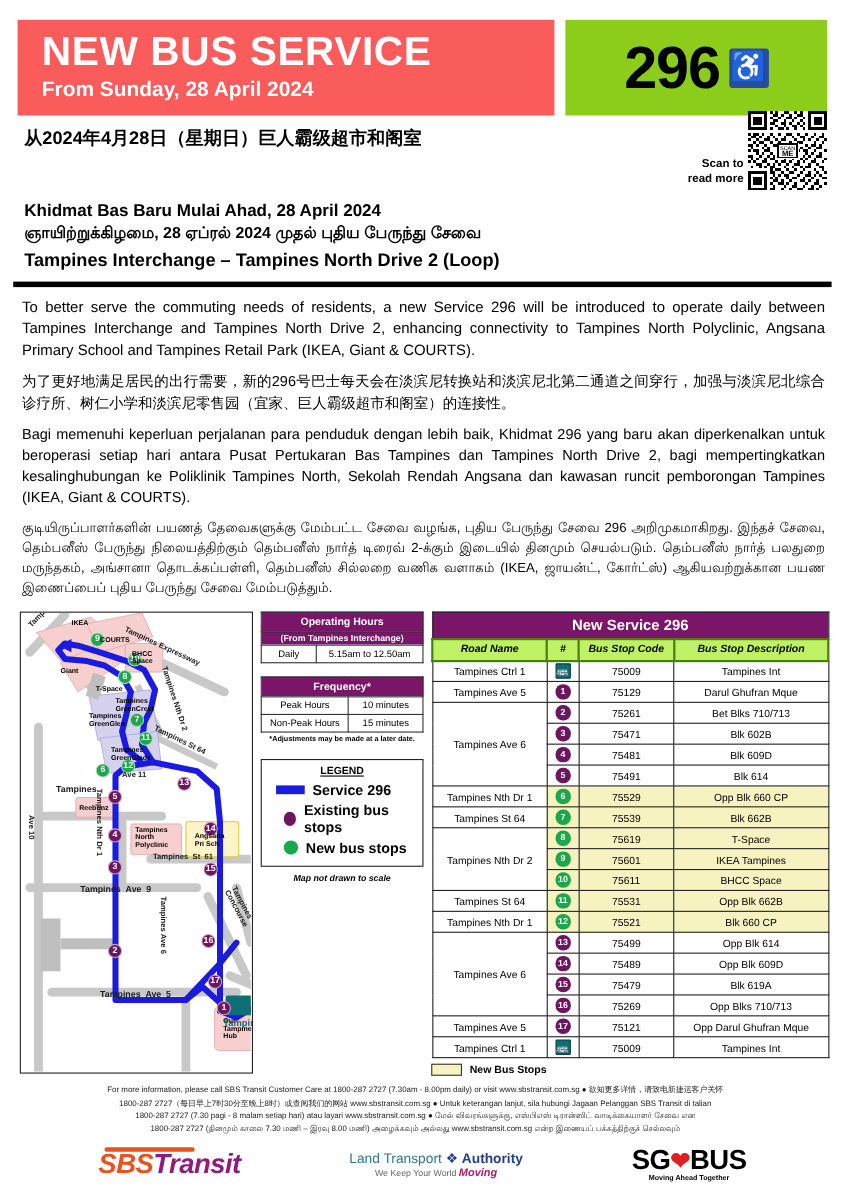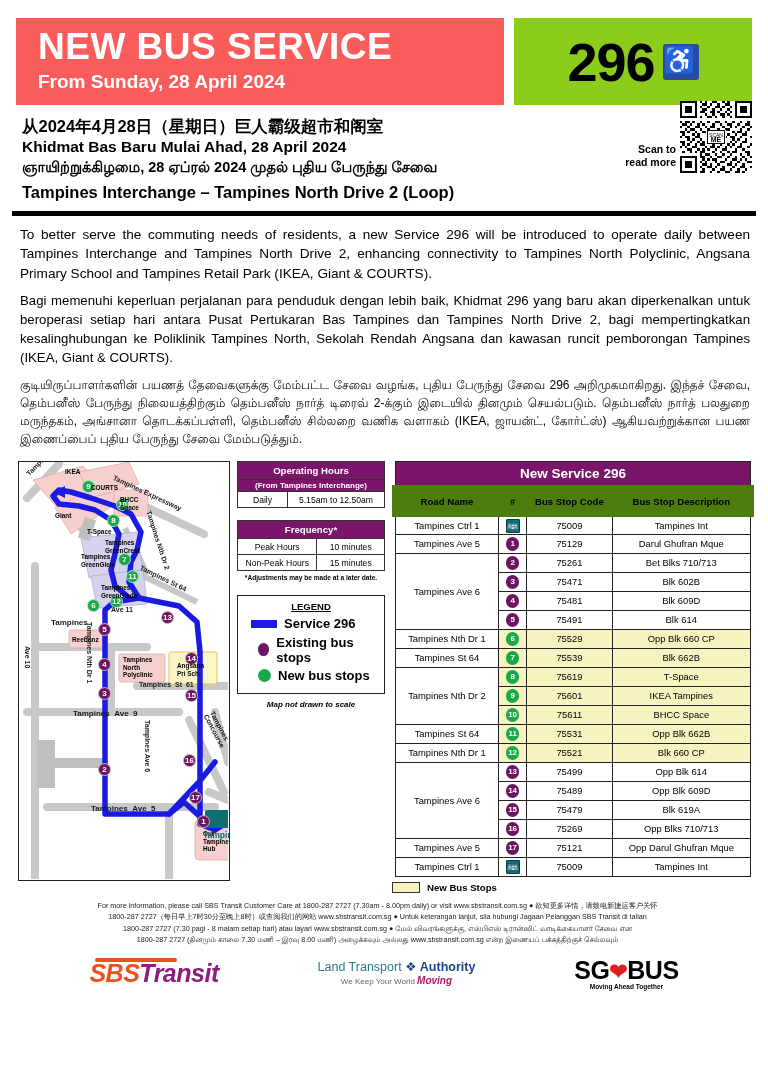--- a/index.html
+++ b/index.html
@@ -29,21 +29,21 @@
     width: 36px; height: 36px; background:#2b4c9b; border-radius: 3px;
     display:flex; align-items:center; justify-content:center; color:#fff; font-size:27px; line-height:1;
   }
 
   
   .ml {
     padding: 10px 16px 0 22px; position: relative;
   }
   .ml-line { font-weight: bold; line-height: 1.34; }
   .ml-zh { font-size: 16.5px; }
-  .ml-ms { font-size: 15.5px; }
+  .ml-ms { font-size: 15.5px; margin-top: 45px; }
   .ml-ta { font-size: 14.5px; }
   .ml-en { font-size: 16.5px; margin-top: 3px; }
 
   .qr-wrap {
     position:absolute; right: 16px; top: -4px; display:flex; align-items:flex-end; gap:4px;
   }
   .qr-label { font-size: 10.5px; font-weight: bold; text-align:right; line-height:1.25; padding-bottom:4px; white-space:nowrap;}
   .qr-box { width: 72px; height: 72px; position: relative; background:#fff; }
   .qr-box svg { display:block; }
 
@@ -105,22 +105,22 @@
   .map-note { text-align:center; font-size: 8px; font-weight:bold; margin-top:6px;font-style:italic; }
 
   
   .stops-col { flex: 1 1 auto; }
   .stops-tbl { width: 100%; border-collapse: collapse; }
   .stops-tbl .title-cell {
     background:#7b1569; color:#fff; font-size: 13.5px; font-weight:bold;
     text-align:center; padding: 4px; border:1px solid #222;
   }
   .stops-tbl th.col {
-    background:#4d7c0f; font-size: 9.6px; font-weight:bold; text-align:center;
-    padding: 3.5px 2px; border:7px solid #4d7c0f; color:#000;
+    background:#bef264; font-size: 9.6px; font-weight:bold; text-align:center;
+    padding: 3.5px 2px; border:2px solid #4d7c0f; color:#000;font-style:italic;
   }
   .stops-tbl td {
     border:1px solid #222; font-size: 9.4px; text-align:center; padding: 2.6px 2px;
     background:#fff; height: 19px;
   }
   .stops-tbl td.newstop { background:#f7f3c0; }
   .stops-tbl td.road { font-size: 9.4px; }
   .cell-num { width: 26px; padding: 1px !important; }
   .numdot {
     width: 13.5px; height: 13.5px; border-radius: 50%; display:inline-flex;
@@ -412,20 +412,21 @@
           <text x="14.5" y="16.6" font-size="2.8" text-anchor="middle" fill="#000" font-family="sans-serif" font-weight="bold">ME</text>
         </svg>
       </div>
     </div>
   </div>
 
   <div class="rule-black"></div>
 
   <div class="body-txt">
     <p class="para p-en">To better serve the commuting needs of residents, a new Service 296 will be introduced to operate daily between Tampines Interchange and Tampines North Drive 2, enhancing connectivity to Tampines North Polyclinic, Angsana Primary School and Tampines Retail Park (IKEA, Giant &amp; COURTS).</p>
+    <p class="para p-zh">为了更好地满足居民的出行需要，新的296号巴士每天会在淡滨尼转换站和淡滨尼北第二通道之间穿行，加强与淡滨尼北综合诊疗所、树仁小学和淡滨尼零售园（宜家、巨人霸级超市和阁室）的连接性。</p>
     <p class="para p-ms">Bagi memenuhi keperluan perjalanan para penduduk dengan lebih baik, Khidmat 296 yang baru akan diperkenalkan untuk beroperasi setiap hari antara Pusat Pertukaran Bas Tampines dan Tampines North Drive 2, bagi mempertingkatkan kesalinghubungan ke Poliklinik Tampines North, Sekolah Rendah Angsana dan kawasan runcit pemborongan Tampines (IKEA, Giant &amp; COURTS).</p>
     <p class="para p-ta">குடியிருப்பாளர்களின் பயணத் தேவைகளுக்கு மேம்பட்ட சேவை வழங்க, புதிய பேருந்து சேவை 296 அறிமுகமாகிறது. இந்தச் சேவை, தெம்பனீஸ் பேருந்து நிலையத்திற்கும் தெம்பனீஸ் நார்த் டிரைவ் 2-க்கும் இடையில் தினமும் செயல்படும். தெம்பனீஸ் நார்த் பலதுறை மருந்தகம், அங்சானா தொடக்கப்பள்ளி, தெம்பனீஸ் சில்லறை வணிக வளாகம் (IKEA, ஜாயன்ட், கோர்ட்ஸ்) ஆகியவற்றுக்கான பயண இணைப்பைப் புதிய பேருந்து சேவை மேம்படுத்தும்.</p>
   </div>
 
   <div class="mid">
 
     <div class="map-col">
       <div class="map">
         <svg width="209" height="417" viewBox="0 0 209 417">
 

